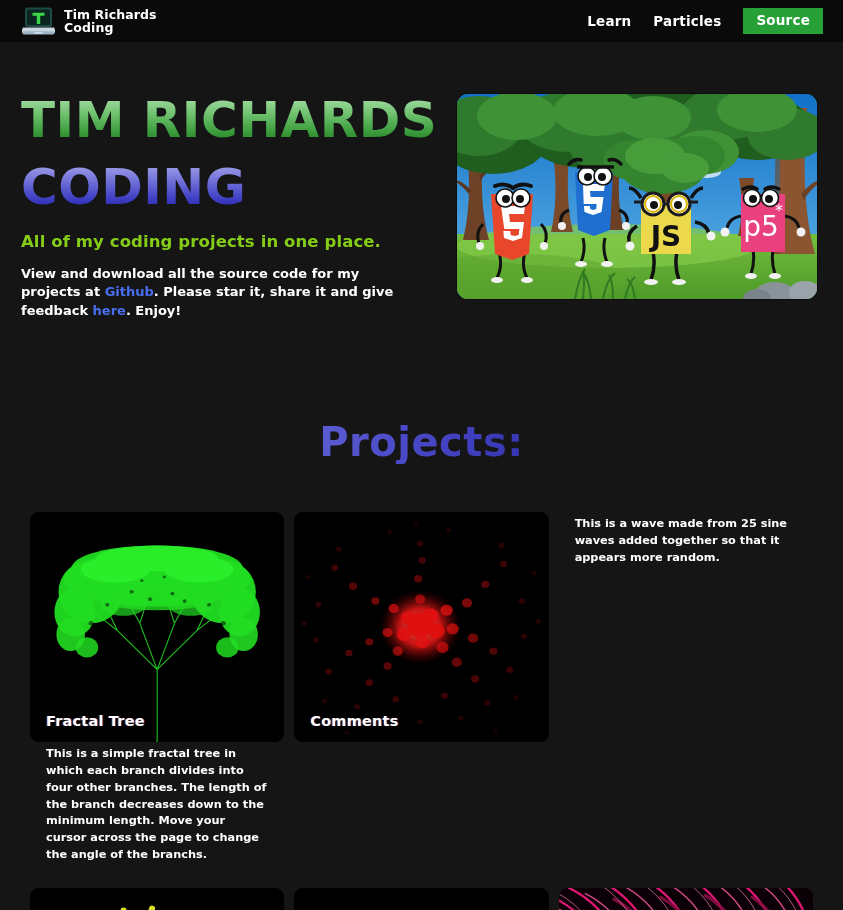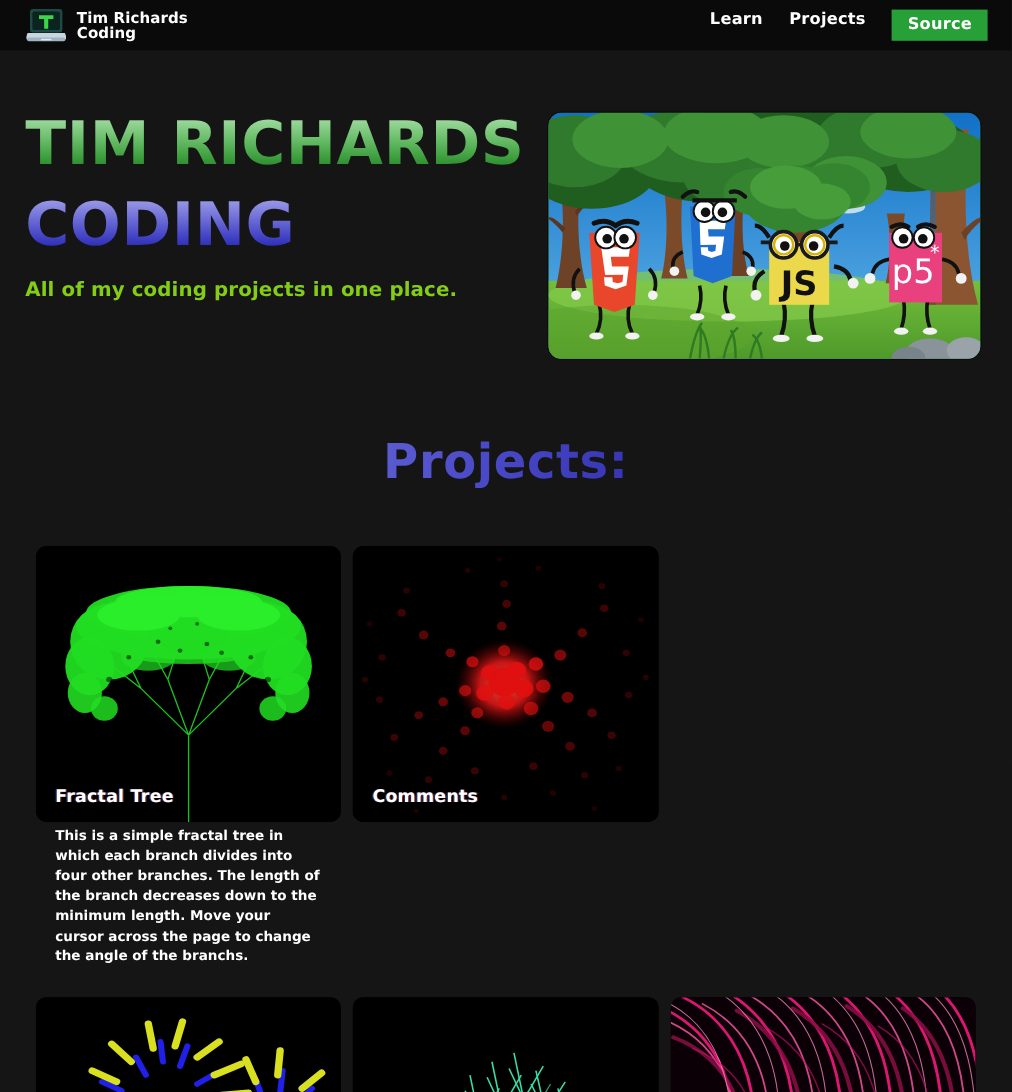--- a/index.html
+++ b/index.html
@@ -53,20 +53,21 @@
     font-weight: bold;
     font-size: 12.5px;
     color: #ffffff;
     letter-spacing: 0.1px;
     white-space: nowrap;
   }
 
   .nav-links {
     margin-left: auto;
     display: flex;
+    align-items: center;
     gap: 22px;
   }
 
   .nav-link {
     font-size: 13.5px;
     font-weight: bold;
     color: #ffffff;
     text-decoration: none;
     letter-spacing: 0.2px;
     white-space: nowrap;
@@ -151,21 +152,21 @@
     overflow: hidden;
     background: #2e7a2e;
     position: relative;
     box-shadow: 0 0 0 1px #0d0d0d;
   }
   .hero-art svg { display: block; width: 100%; height: 100%; }
 
   
   .projects-heading {
     text-align: center;
-    margin-top: 64px;
+    margin-top: 100px;
     font-family: "DejaVu Sans", sans-serif;
     font-weight: bold;
     font-size: 40px;
     letter-spacing: 0.5px;
     background-image: linear-gradient(105deg, #a9a9ef 0%, #7676dd 22%, #4a4ac8 48%, #2b2ba8 70%, #16166e 100%);
     -webkit-text-fill-color: transparent;
     -webkit-background-clip: text;
     background-clip: text;
     line-height: 1.1;
   }
@@ -232,31 +233,32 @@
       </svg>
     </span>
     <span class="brand-text">
       <span class="brand-line">Tim Richards</span>
       <span class="brand-line">Coding</span>
     </span>
   </a>
 
   <div class="nav-links">
     <a class="nav-link" href="#">Learn</a>
-    <a class="nav-link" href="#">Projects</a>
+    <a class="nav-link" href="#">Particles</a>
     <a class="nav-btn" href="#">Source</a>
   </div>
 </div>
 
 <div class="hero">
 
   <div class="hero-left">
     <h1 class="hero-title green">Tim Richards</h1>
     <h1 class="hero-title blue">Coding</h1>
     <div class="hero-sub">All of my coding projects in one place.</div>
+    <p class="hero-body"><span>View and download all the source code for my projects at </span><a href="#">Github</a><span>. Please star it, share it and give feedback </span><a href="#">here</a><span>. Enjoy!</span></p>
   </div>
 
   <div class="hero-art">
     <svg viewBox="0 0 360 205" preserveAspectRatio="none">
       <defs>
         <linearGradient id="skyG" x1="0" y1="0" x2="0" y2="1">
           <stop offset="0" stop-color="#1170c8"></stop>
             <stop offset="1" stop-color="#63b6e8"></stop>
         </linearGradient>
         <linearGradient id="grassG" x1="0" y1="0" x2="0" y2="1">
@@ -574,20 +576,21 @@
           <circle cx="198" cy="236" r="2.2" opacity="0.12"></circle>
           <circle cx="52" cy="238" r="2.2" opacity="0.12"></circle>
           <circle cx="120" cy="12" r="2.2" opacity="0.1"></circle>
         </g>
       </svg>
       <div class="thumb-title">Comments</div>
     </div>
   </div>
 
   <div class="project">
+    <div class="project-desc">This is a wave made from 25 sine waves added together so that it appears more random.</div>
   </div>
 </div>
 
 <div class="grid grid-row2">
 
   <div class="project">
     <div class="thumb">
       <svg viewBox="0 0 250 248" preserveAspectRatio="none">
         <rect width="250" height="248" fill="#000"></rect>
         <g stroke-linecap="round" fill="none">

